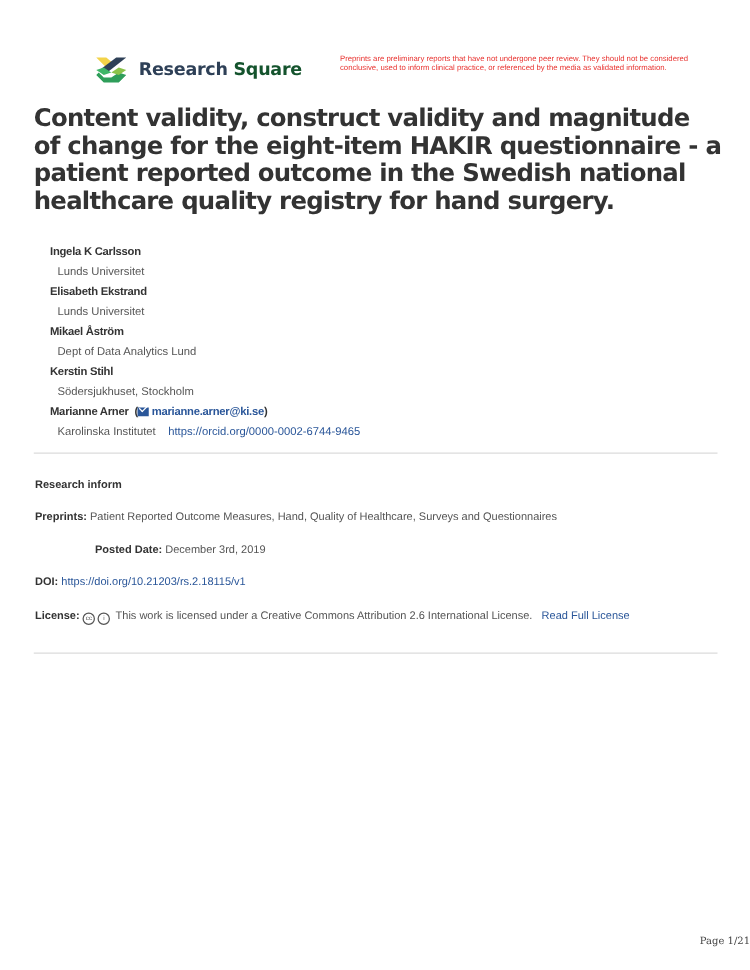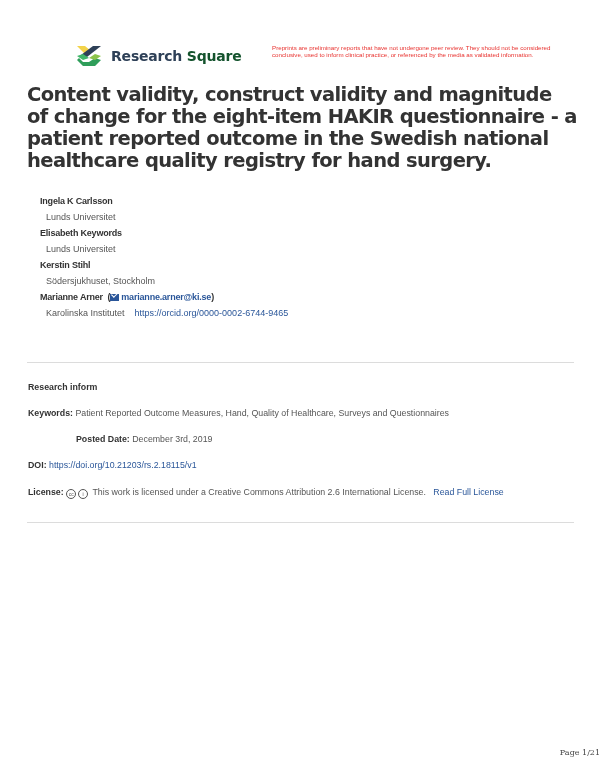--- a/index.html
+++ b/index.html
@@ -37,42 +37,44 @@
   <span class="logo-text"><span class="research">Research</span> <span class="square">Square</span></span>
 </div>
 
 <div class="disclaimer">Preprints are preliminary reports that have not undergone peer review. They should not be considered conclusive, used to inform clinical practice, or referenced by the media as validated information.</div>
 
 <h1 class="title">Content validity, construct validity and magnitude of change for the eight-item HAKIR questionnaire - a patient reported outcome in the Swedish national healthcare quality registry for hand surgery.</h1>
 
 <div class="authors">
   <div class="author-name">Ingela K Carlsson</div>
   <div class="author-affil">Lunds Universitet</div>
-  <div class="author-name">Elisabeth Keywords</div>
+  <div class="author-name">Elisabeth Ekstrand</div>
   <div class="author-affil">Lunds Universitet</div>
+  <div class="author-name">Mikael Åström</div>
+  <div class="author-affil">Dept of Data Analytics Lund</div>
   <div class="author-name">Kerstin Stihl</div>
   <div class="author-affil">Södersjukhuset, Stockholm</div>
   <div class="author-name">
     <span>Marianne Arner</span>
     <span>&nbsp;(</span><span class="email-icon"></span><span class="link">marianne.arner@ki.se</span><span>)</span>
   </div>
   <div class="author-affil">
     <span>Karolinska Institutet</span>
     &nbsp;&nbsp;&nbsp;<span class="link">https://orcid.org/0000-0002-6744-9465</span>
   </div>
 </div>
 
 <div class="divider" style="top:362px;"></div>
 
 <div class="meta" style="top:381px;">
   <span class="label">Research inform</span>
 </div>
 
 <div class="meta" style="top:407px;">
-  <span class="label">Keywords:</span>
+  <span class="label">Preprints:</span>
   <span>Patient Reported Outcome Measures, Hand, Quality of Healthcare, Surveys and Questionnaires</span>
 </div>
 
 <div class="meta" style="top:433px;padding-left:48px;">
   <span class="label">Posted Date:</span>
   <span>December 3rd, 2019</span>
 </div>
 
 <div class="meta" style="top:459px;">
   <span class="label">DOI:</span>

